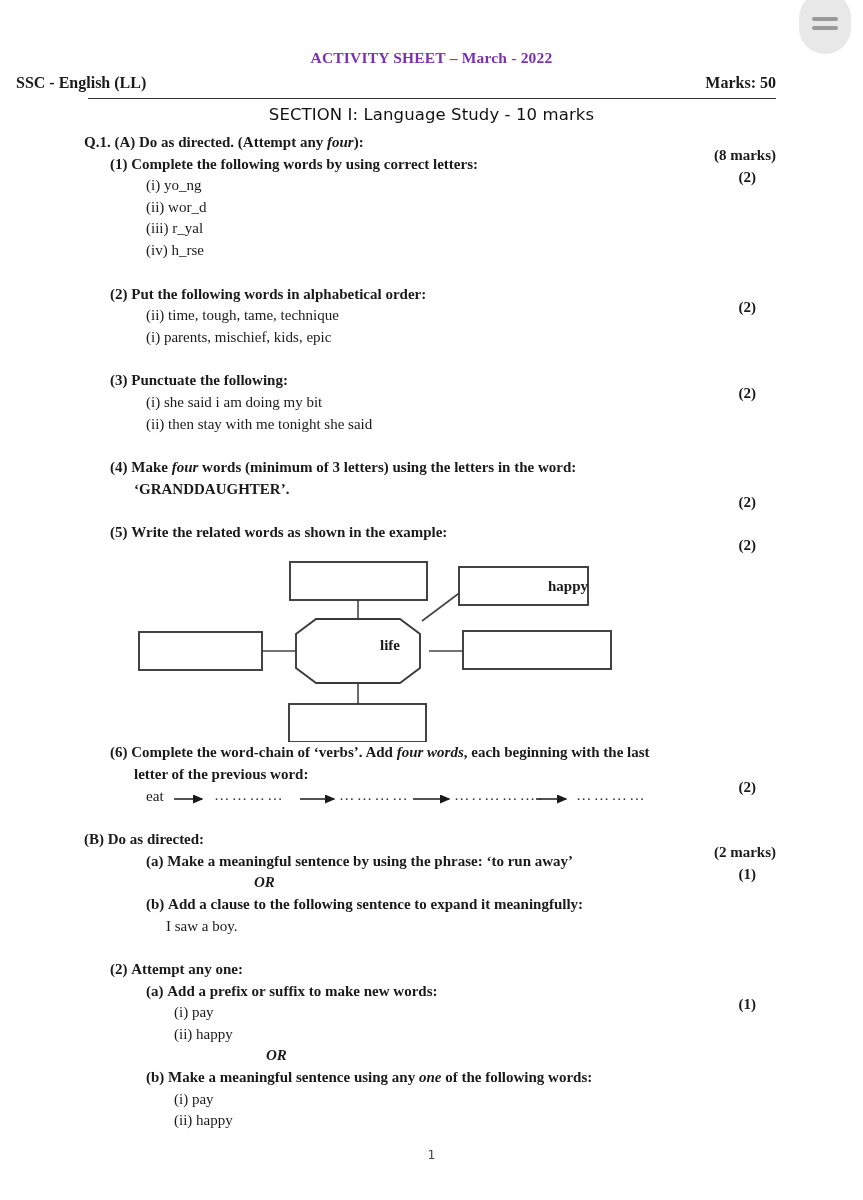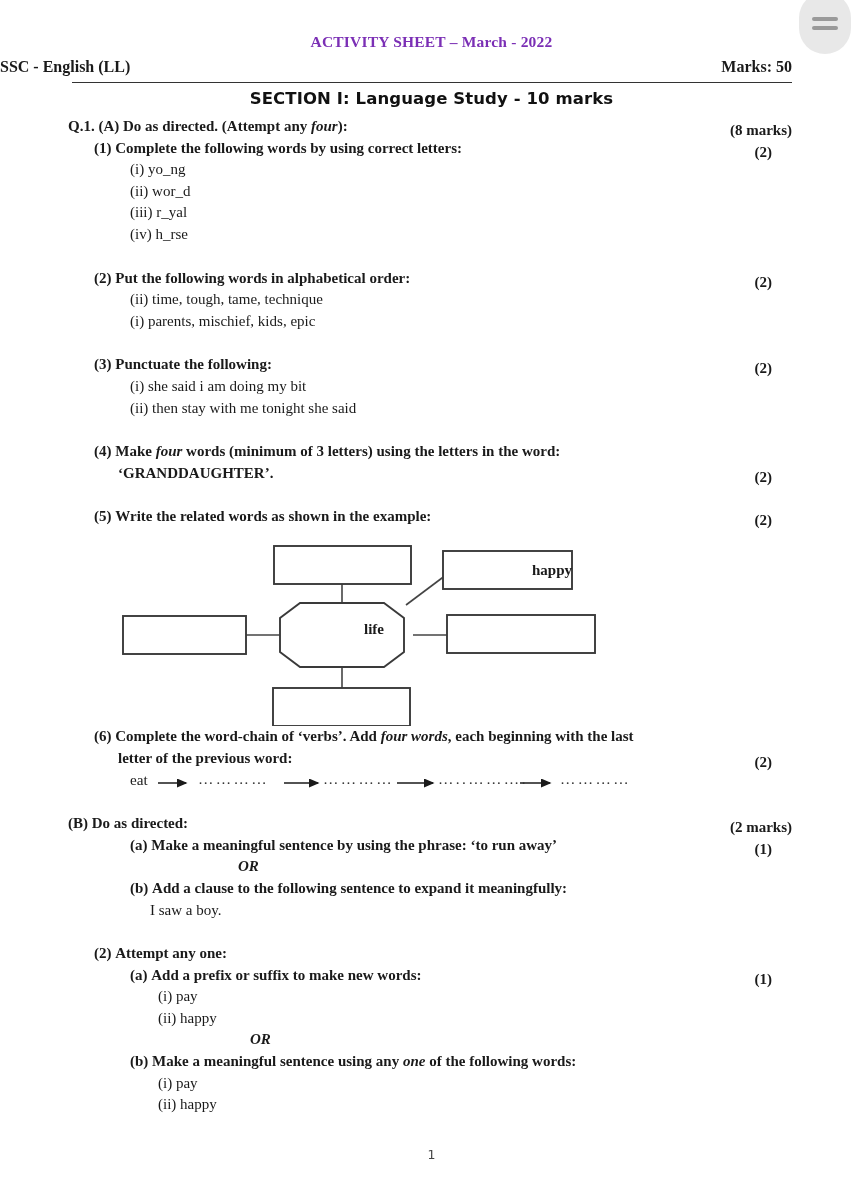--- a/index.html
+++ b/index.html
@@ -12,21 +12,21 @@
     font-family: "Liberation Serif", serif;
     color: #1a1a1a;
     position: relative;
     overflow: hidden;
   }
 
   .page {
     position: relative;
     width: 863px;
     height: 1200px;
-    padding: 0;
+    padding: 16px;
   }
 
   
   .float-handle {
     position: absolute;
     top: -8px;
     right: 12px;
     width: 52px;
     height: 62px;
     background: #e8e8e8;
@@ -76,41 +76,40 @@
     margin: 4px 71px 0 72px;
     border-top: 1.6px solid #333;
   }
   .section-line {
     text-align: center;
     font-family: "DejaVu Sans", sans-serif;
     font-size: 16.5px;
     margin-top: 6px;
     letter-spacing: 0.1px;
     color: #111;
-    font-weight: bold;
   }
 
   
   .body-wrap {
     margin: 8px 71px 0 68px;
     position: relative;
   }
 
   .line {
     position: relative;
     font-size: 15px;
     line-height: 21.6px;
     white-space: nowrap;
   }
   .b { font-weight: bold; }
   .bi { font-weight: bold; font-style: italic; }
   .marks-right {
     position: absolute;
     right: 0;
-    top: 4px;
+    top: 13px;
     font-weight: bold;
   }
   .marks-right.narrow { right: 20px; }
 
   .ind1 { padding-left: 0px; }
   .ind2 { padding-left: 26px; }
   .ind3 { padding-left: 62px; }
   .ind4 { padding-left: 90px; }
   .ind-or { padding-left: 170px; }
   .ind-or2 { padding-left: 182px; }

